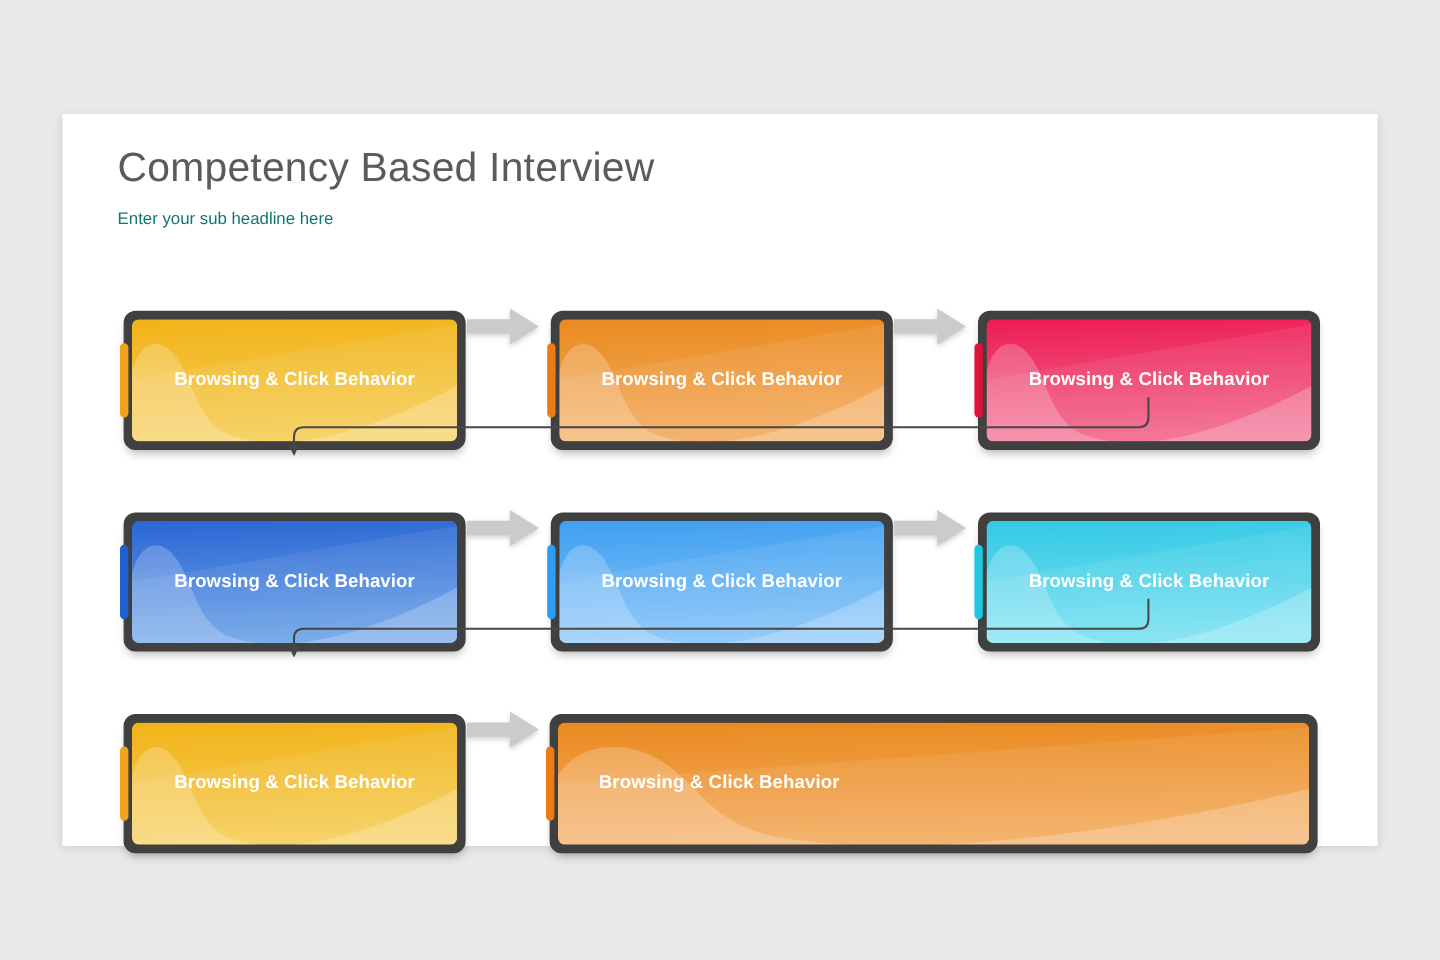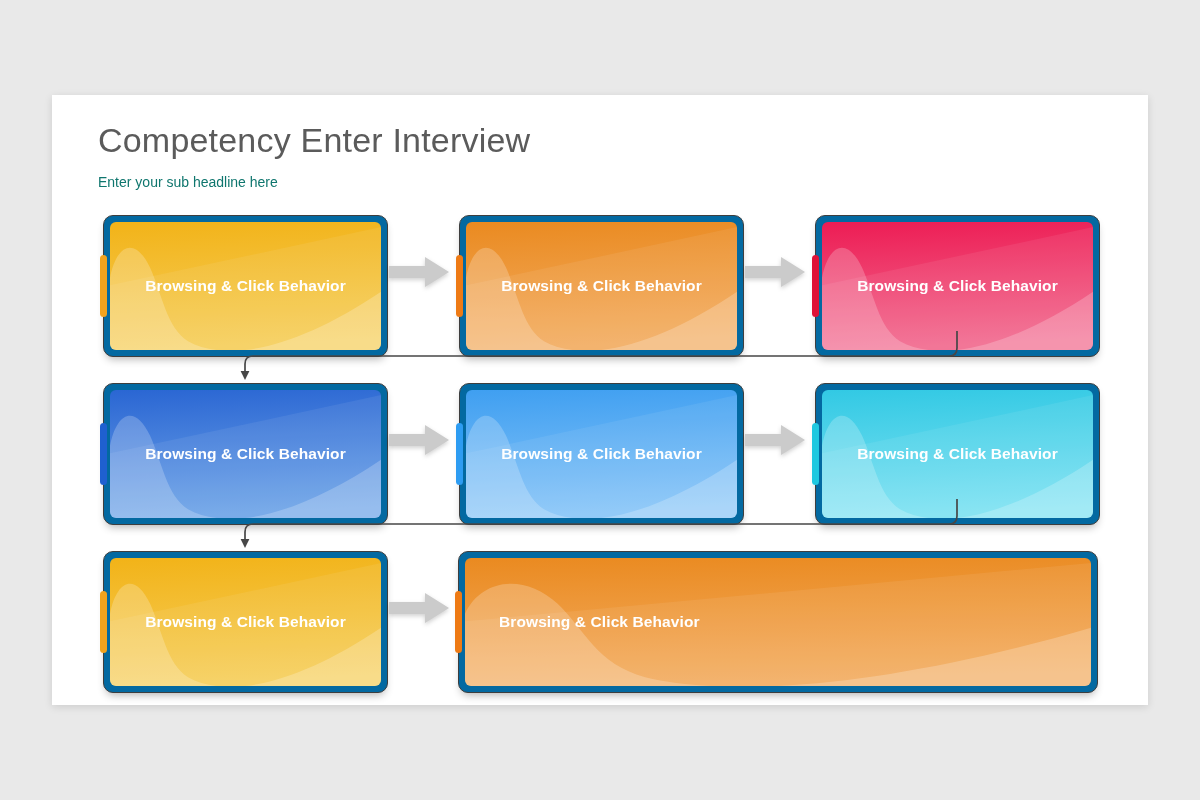--- a/index.html
+++ b/index.html
@@ -14,24 +14,25 @@
   }
   .slide-title{
     position:absolute;left:46px;top:26px;
     font-size:34px;font-weight:400;color:#5B5B5B;letter-spacing:0.2px;
   }
   .slide-subtitle{
     position:absolute;left:46px;top:79px;
     font-size:14px;color:#474747;
   }
   .node{
-    position:absolute;width:285px;height:142px;
-    background:#0369a1;border:1.6px solid #3E3E3E;border-radius:10px;
+    position:absolute;width:285px;height:116px;
+    background:#404040;border:1.6px solid #3E3E3E;border-radius:10px;
     box-sizing:border-box;
     box-shadow:0 5px 8px -3px rgba(0,0,0,0.30);
+    margin-top:44px;
   }
   .node.wide{width:640px;}
   .panel-wrap{
     position:absolute;left:6px;top:6px;right:6px;bottom:6px;
     border-radius:6px;overflow:hidden;
   }
   .panel-wrap svg{display:block;width:100%;height:100%;}
   .accent-bar{
     position:absolute;left:-4.5px;top:50%;transform:translateY(-50%);
     width:7px;height:62px;border-radius:4px;display:block;
@@ -55,21 +56,21 @@
   .c1{left:51px;} .c2{left:407px;} .c3{left:763px;}
   .cwide{left:406px;}
   .a-r1{top:159px;} .a-r2{top:327px;} .a-r3{top:495px;}
   .a-c1{left:337px;} .a-c2{left:693px;}
 </style>
 </head>
 <body style="background: rgb(233, 233, 233);">
 
 <div class="slide-card">
 
-  <div class="slide-title" style="color: rgb(91, 91, 91);">Competency Enter Interview</div>
+  <div class="slide-title" style="color: rgb(91, 91, 91);">Competency Based Interview</div>
   <div class="slide-subtitle" style="color: #0f766e;">Enter your sub headline here</div>
 
   <div class="node r1 c1">
     <div class="panel-wrap">
       <svg viewBox="0 0 271 101" preserveAspectRatio="none" aria-hidden="true">
         <defs>
             <linearGradient id="g0" x1="0" y1="0" x2="0.10" y2="1">
           <stop offset="0" stop-color="#F2B318"></stop>
           <stop offset="1" stop-color="#F6CF5D"></stop>
         </linearGradient>

